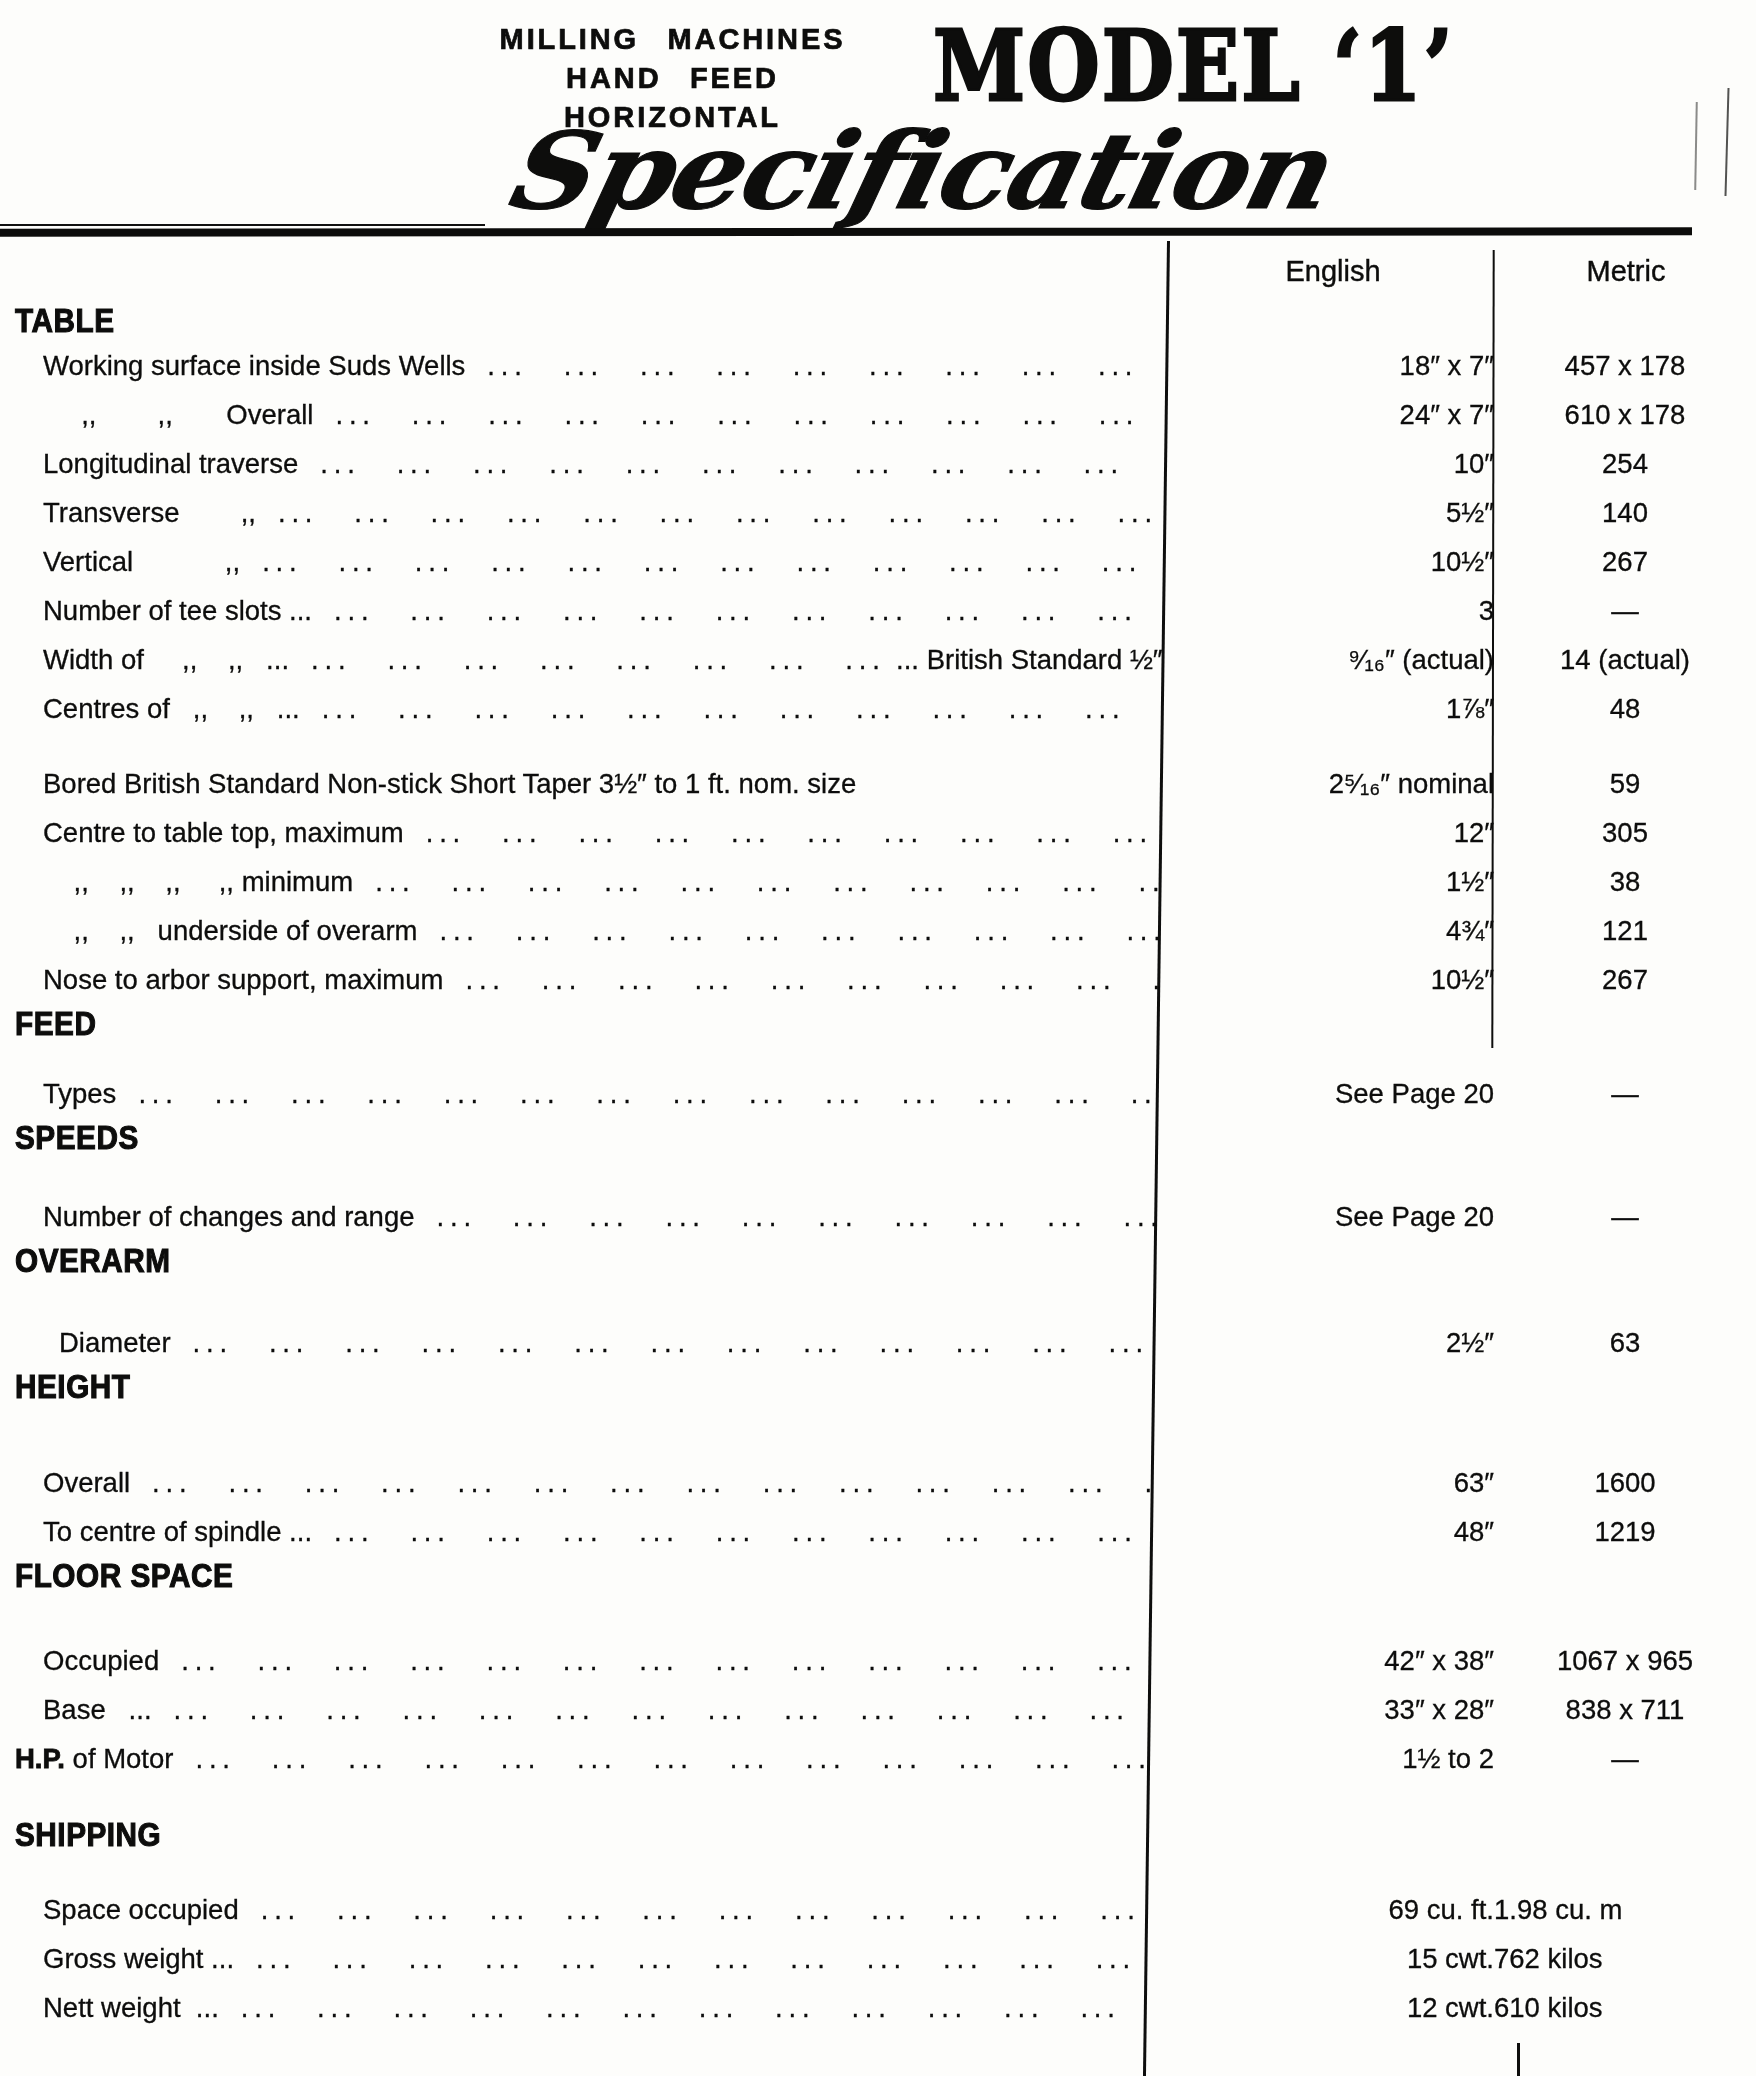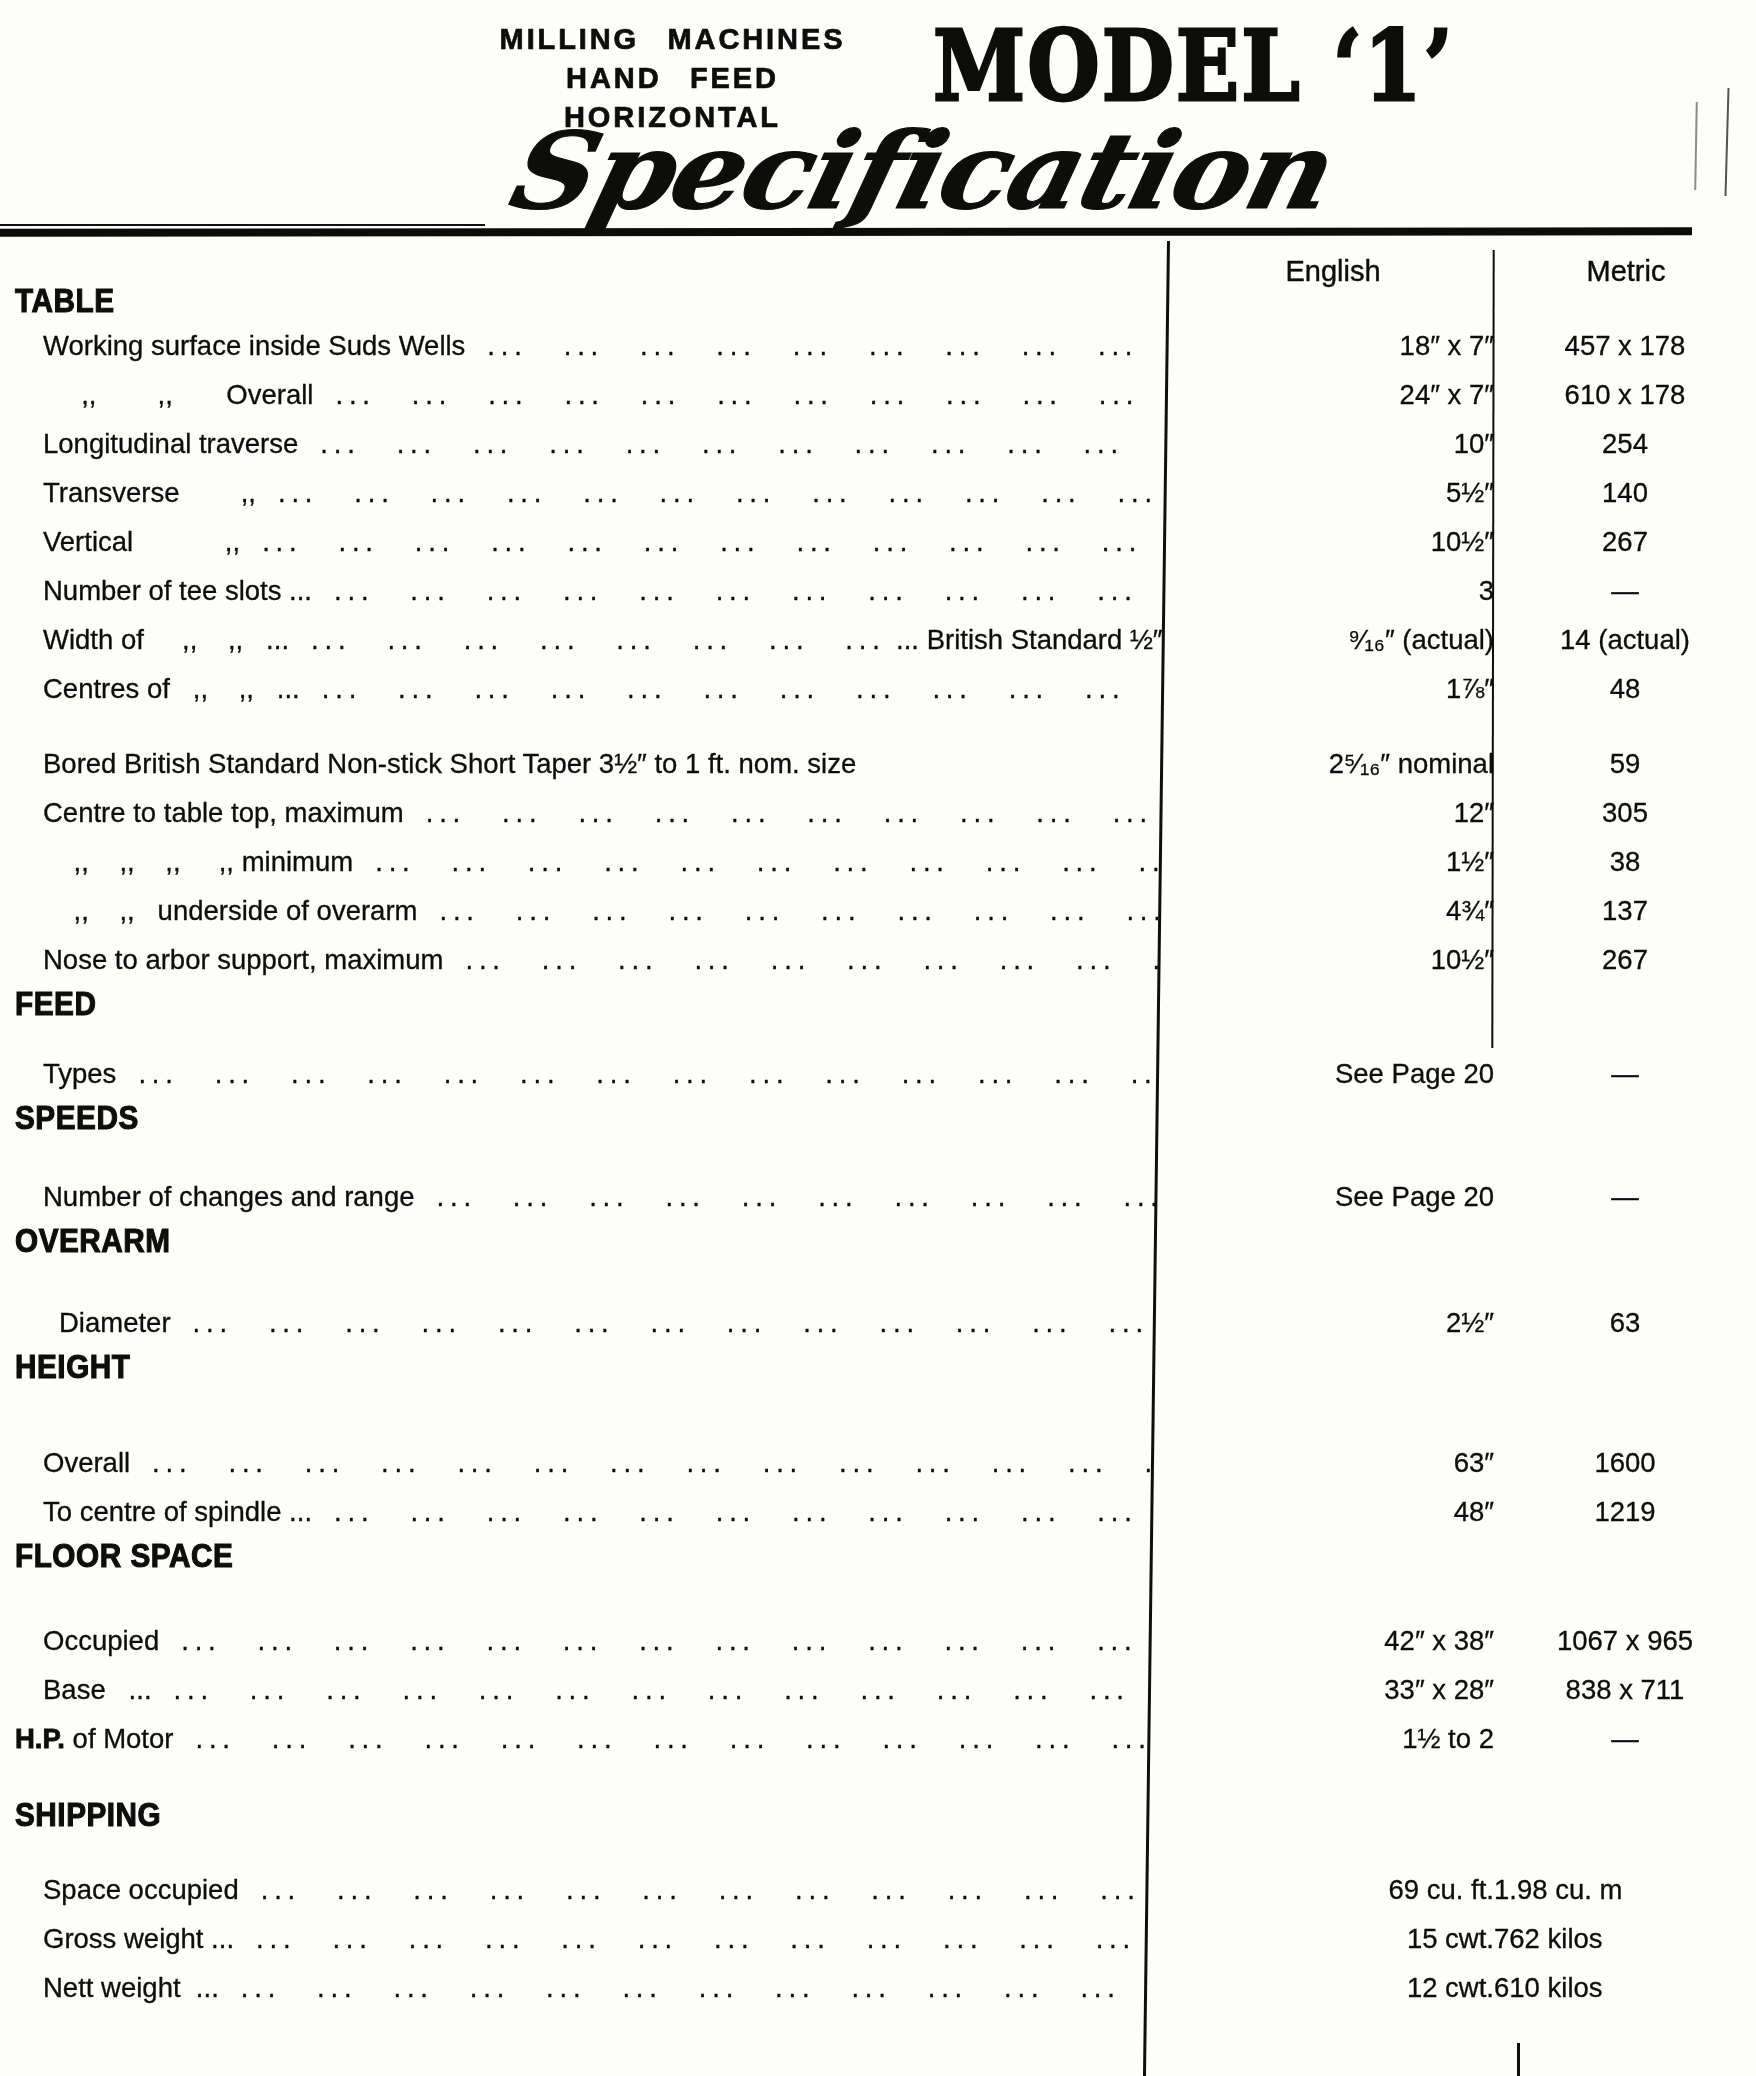--- a/index.html
+++ b/index.html
@@ -43,21 +43,21 @@
   .ch-eng{left:1172px;width:322px;}
   .ch-met{left:1495px;width:262px;}
   
   .spec{position:absolute;left:15px;top:281px;width:1741px;font-size:27.5px;}
   .heading{height:40px;}
   .htext{
     display:inline-block;font-weight:bold;font-size:33px;letter-spacing:0.6px;
     transform:scaleX(0.9);transform-origin:left bottom;
     -webkit-text-stroke:1.1px currentColor;white-space:pre;
   }
-  .spec>:first-child{margin-top:1px;}
+  .spec>:first-child{margin-top:21px;}
   .spec>:nth-child(10){margin-top:26px;}
   .spec>:nth-child(16){margin-top:24.6px;}
   .spec>:nth-child(18){margin-top:34px;}
   .spec>:nth-child(20){margin-top:37px;margin-left:16px;}
   .spec>:nth-child(22){margin-top:51px;}
   .spec>:nth-child(25){margin-top:40px;}
   .spec>:nth-child(28){margin-top:32px;gap:35px;}
   .spec>:nth-child(29){margin-top:30px;}
   .row{display:flex;align-items:baseline;height:49px;padding:8.2px 0 0 28px;box-sizing:border-box;-webkit-text-stroke:0.3px currentColor;}
   .row.no-indent{padding-left:0;}
@@ -184,21 +184,21 @@
 
     <span class="eng">1½″</span>
     <span class="met">38</span>
   </div>
       <div class="row">
 
     <span class="lbl">&nbsp;&nbsp;&nbsp;&nbsp;,,&nbsp;&nbsp;&nbsp;&nbsp;,,&nbsp;&nbsp;&nbsp;underside of overarm</span>
     <span class="dots" aria-hidden="true"><i>...</i><i>...</i><i>...</i><i>...</i><i>...</i><i>...</i><i>...</i><i>...</i><i>...</i><i>...</i></span>
 
     <span class="eng">4¾″</span>
-    <span class="met">137</span>
+    <span class="met">121</span>
   </div>
       <div class="row">
 
     <span class="lbl">Nose to arbor support, maximum</span>
     <span class="dots" aria-hidden="true"><i>...</i><i>...</i><i>...</i><i>...</i><i>...</i><i>...</i><i>...</i><i>...</i><i>...</i><i>...</i></span>
 
     <span class="eng">10½″</span>
     <span class="met">267</span>
   </div>
       <div class="heading"><span class="htext">FEED</span></div>

